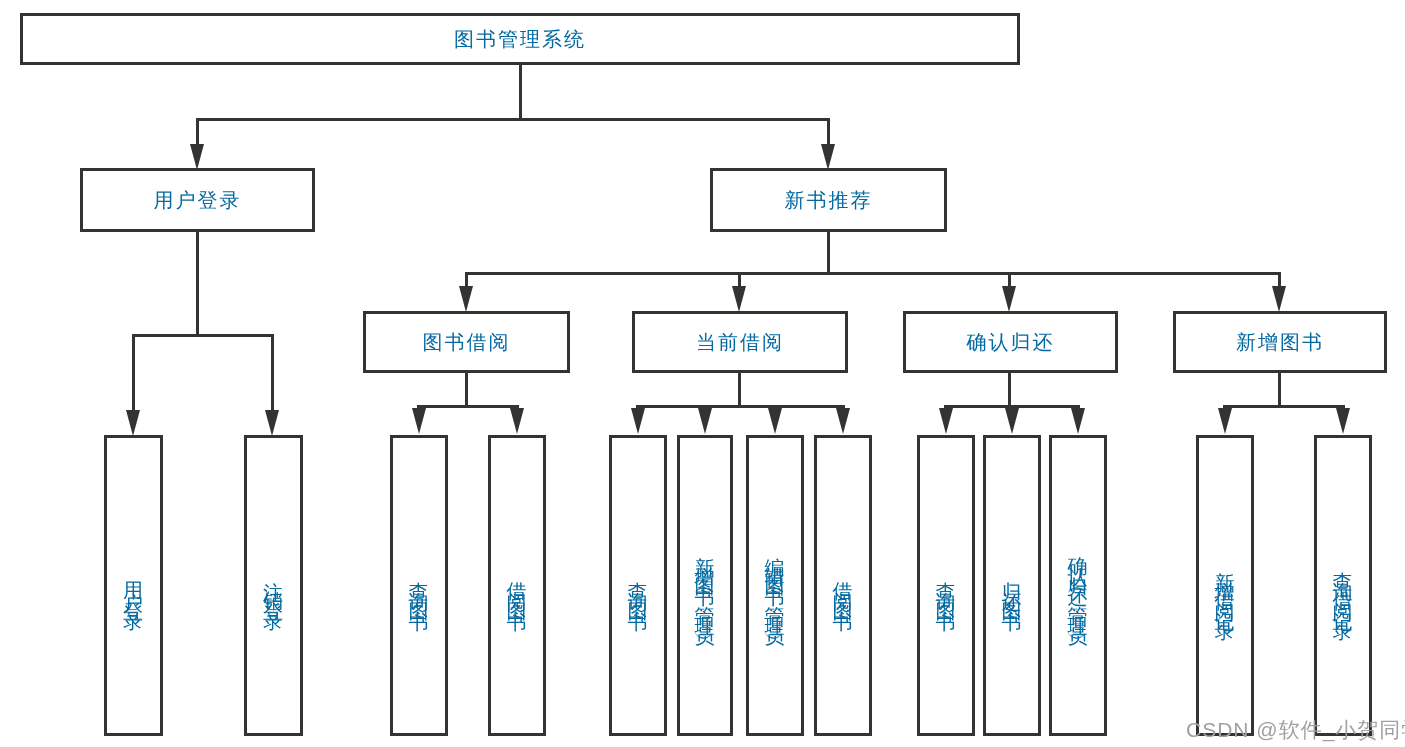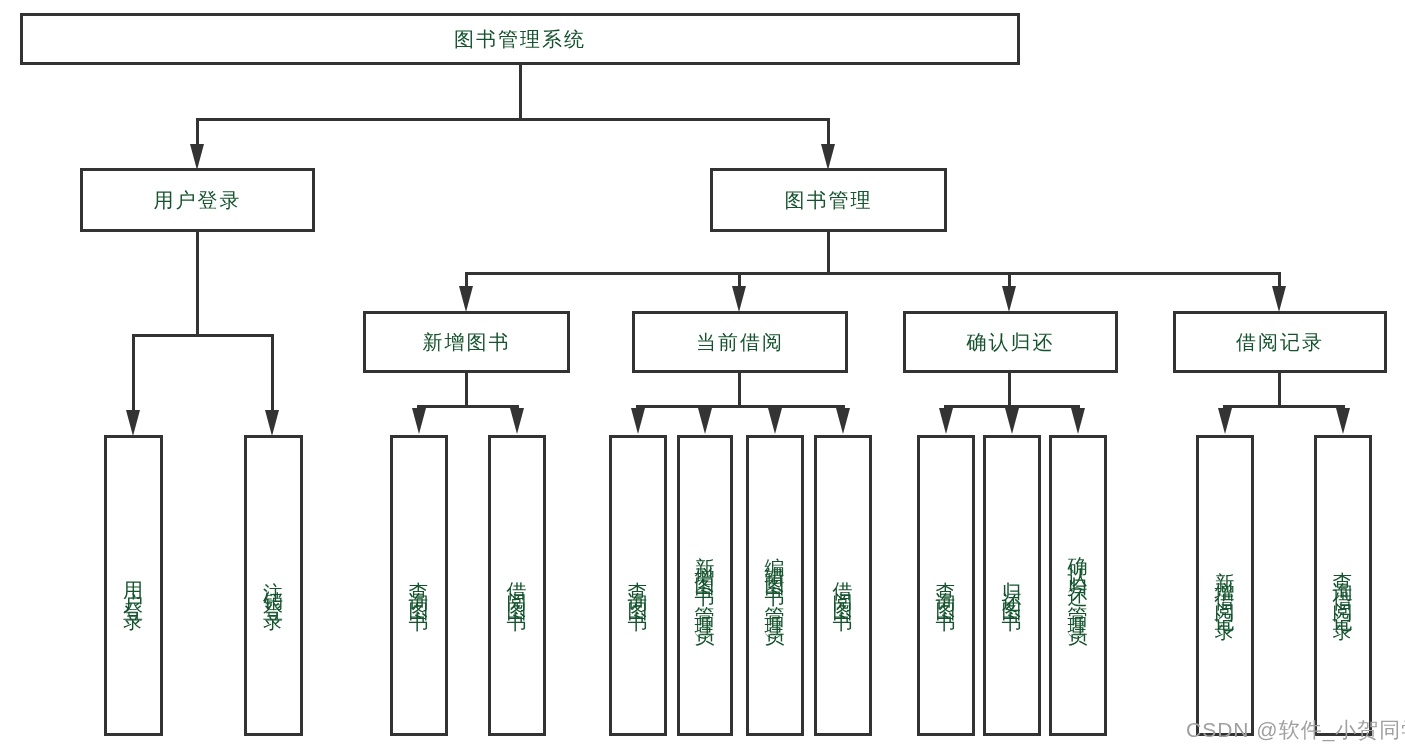--- a/index.html
+++ b/index.html
@@ -14,21 +14,21 @@
     background:var(--box-bg);
     font-family:"Liberation Sans",sans-serif;
     overflow:hidden;
   }
   .box{
     position:absolute;
     background:var(--box-bg);
     border:3px solid var(--line);
     box-sizing:border-box;
     display:flex;align-items:center;justify-content:center;
-    color:#14532d;
+    color:#0369a1;
   }
   .hbox{font-size:20px;letter-spacing:2px;}
   .vbox{
     writing-mode:vertical-rl;
     text-orientation:mixed;
     font-size:20px;
     letter-spacing:10px;
     line-height:1;
     white-space:nowrap;
   }
@@ -57,44 +57,44 @@
   <div class="box hbox" style="left:20px;top:13px;width:1000px;height:52px">图书管理系统</div>
 
   <div class="vline" style="left:519px;top:63px;height:56px"></div>
   <div class="hline" style="left:196px;top:118px;width:634px"></div>
   <div class="vline" style="left:196px;top:118px;height:30px"></div>
   <div class="arrow" style="left:190px;top:144px"></div>
   <div class="vline" style="left:827px;top:118px;height:30px"></div>
   <div class="arrow" style="left:821px;top:144px"></div>
 
   <div class="box hbox" style="left:80px;top:168px;width:235px;height:64px">用户登录</div>
-  <div class="box hbox" style="left:710px;top:168px;width:237px;height:64px">图书管理</div>
+  <div class="box hbox" style="left:710px;top:168px;width:237px;height:64px">新书推荐</div>
 
   <div class="vline" style="left:196px;top:230px;height:106px"></div>
   <div class="hline" style="left:132px;top:334px;width:142px"></div>
   <div class="vline" style="left:132px;top:334px;height:78px"></div>
   <div class="arrow" style="left:126px;top:410px"></div>
   <div class="vline" style="left:271px;top:334px;height:78px"></div>
   <div class="arrow" style="left:265px;top:410px"></div>
 
   <div class="vline" style="left:827px;top:230px;height:45px"></div>
   <div class="hline" style="left:465px;top:272px;width:816px"></div>
   <div class="vline" style="left:465px;top:272px;height:16px"></div>
   <div class="arrow" style="left:459px;top:286px"></div>
   <div class="vline" style="left:738px;top:272px;height:16px"></div>
   <div class="arrow" style="left:732px;top:286px"></div>
   <div class="vline" style="left:1008px;top:272px;height:16px"></div>
   <div class="arrow" style="left:1002px;top:286px"></div>
   <div class="vline" style="left:1278px;top:272px;height:16px"></div>
   <div class="arrow" style="left:1272px;top:286px"></div>
 
-  <div class="box hbox" style="left:363px;top:311px;width:207px;height:62px">新增图书</div>
+  <div class="box hbox" style="left:363px;top:311px;width:207px;height:62px">图书借阅</div>
   <div class="box hbox" style="left:632px;top:311px;width:216px;height:62px">当前借阅</div>
   <div class="box hbox" style="left:903px;top:311px;width:215px;height:62px">确认归还</div>
-  <div class="box hbox" style="left:1173px;top:311px;width:214px;height:62px">借阅记录</div>
+  <div class="box hbox" style="left:1173px;top:311px;width:214px;height:62px">新增图书</div>
 
   <div class="vline" style="left:465px;top:371px;height:37px"></div>
   <div class="hline" style="left:417px;top:405px;width:102px"></div>
   <div class="arrow" style="left:412px;top:408px"></div>
   <div class="arrow" style="left:510px;top:408px"></div>
 
   <div class="vline" style="left:738px;top:371px;height:37px"></div>
   <div class="hline" style="left:636px;top:405px;width:209px"></div>
   <div class="arrow" style="left:631px;top:408px"></div>
   <div class="arrow" style="left:698px;top:408px"></div>

